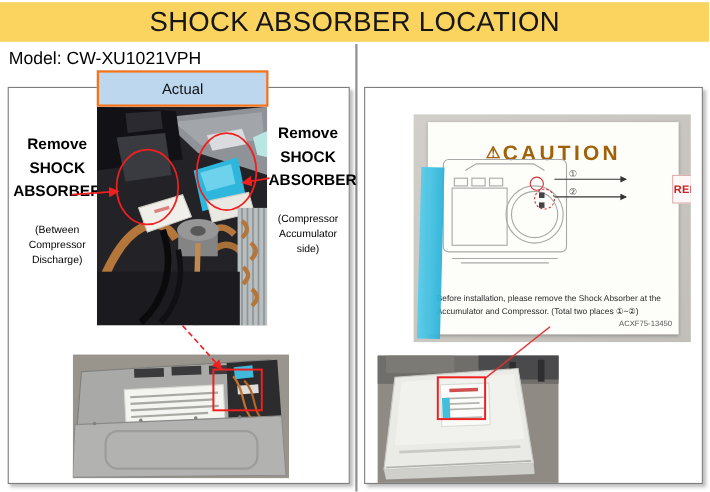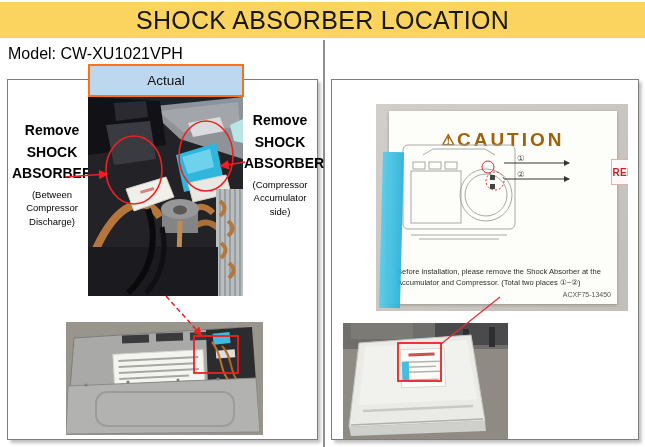--- a/index.html
+++ b/index.html
@@ -17,21 +17,21 @@
   .tab-left{left:88px;width:152px;}
   .tab-right{left:418px;width:146px;}
   
   .panel{position:absolute;top:79px;height:359px;background:#fff;border:1.5px solid #7d7d7d;
          box-shadow:2.5px 3px 3px rgba(110,110,110,.45);}
   .panel-left{left:7px;width:309px;}
   .panel-right{left:331px;width:306px;}
   
   .annot{position:absolute;text-align:center;color:#000;}
   .annot .annot-main{font-size:14px;font-weight:bold;line-height:1.55;}
-  .annot .annot-sub{font-size:9.5px;line-height:1.4;margin-top:3px;}
+  .annot .annot-sub{font-size:9.5px;line-height:1.4;margin-top:18px;}
   .annot-l{left:3px;top:40px;width:82px;}
   .annot-r{left:236px;top:30px;width:72px;}
   
   .photo{position:absolute;overflow:hidden;}
   .photo svg{display:block;}
   .photo-main{left:80px;top:17px;width:155px;height:199px;}
   .photo-bl{left:58px;top:242px;width:197px;height:113px;}
   .photo-caution{left:44px;top:24px;width:252px;height:207px;
                  background:linear-gradient(135deg,#d2cfca,#c2bfba);}
   .photo-br{left:11px;top:243px;width:165px;height:116px;}

